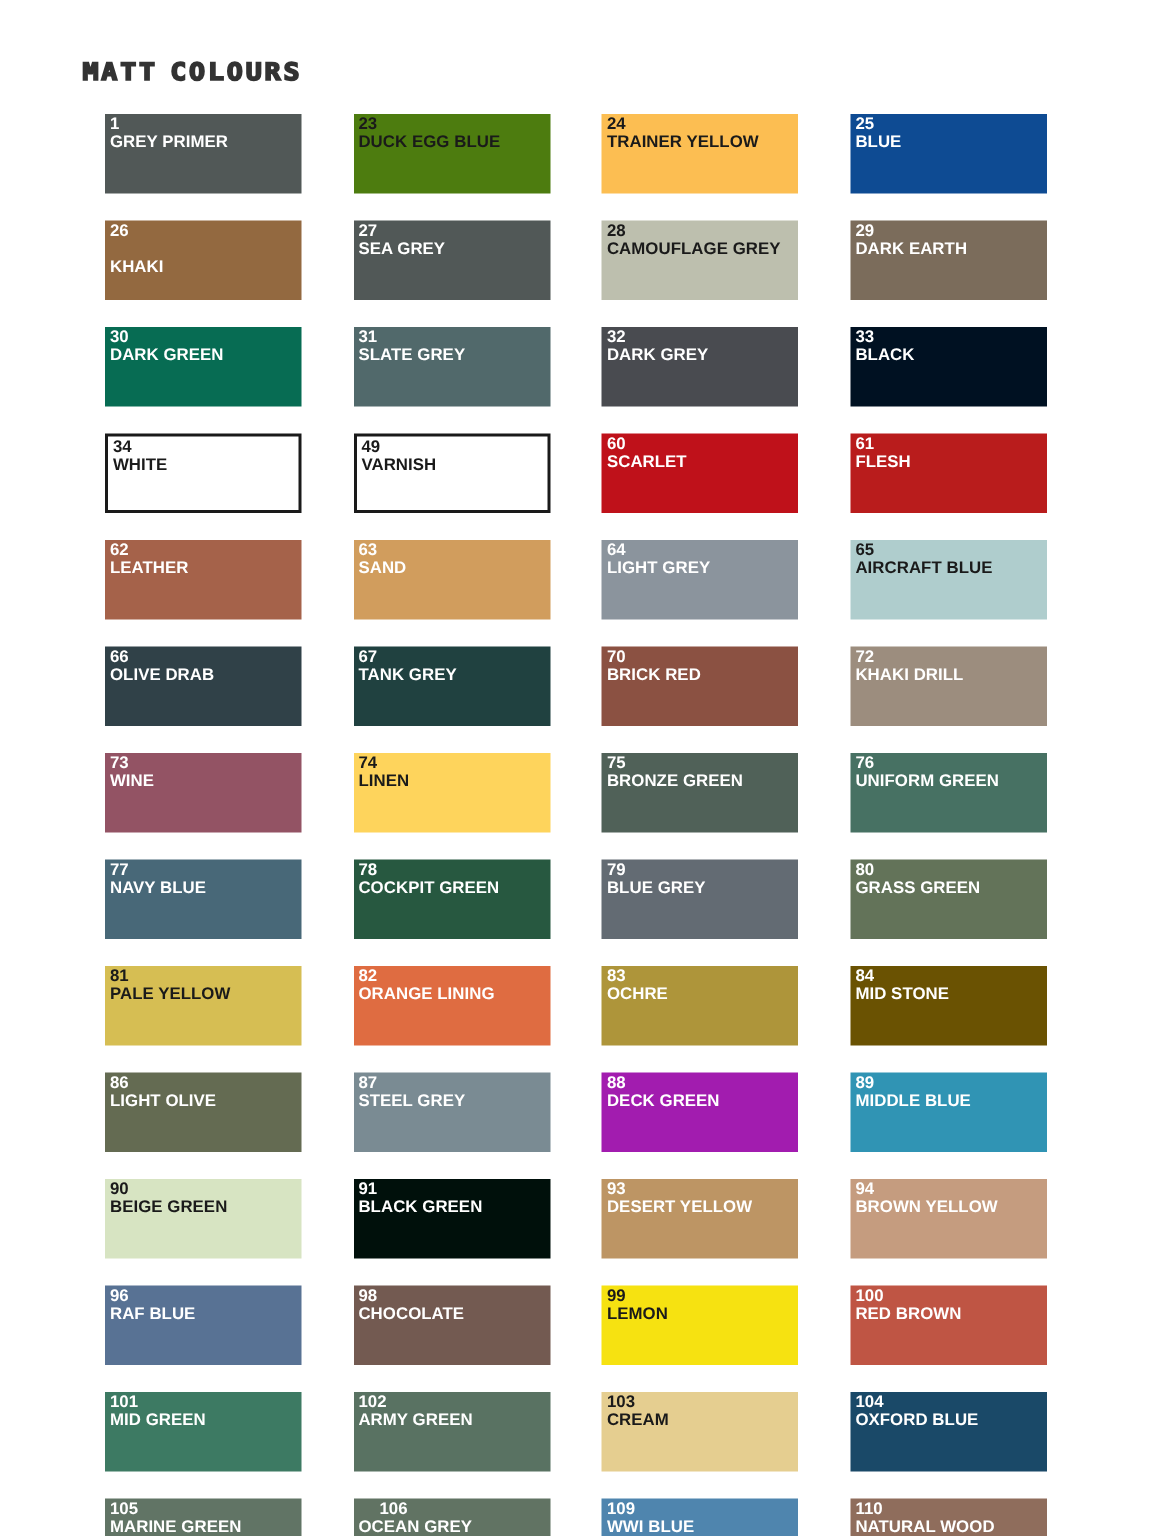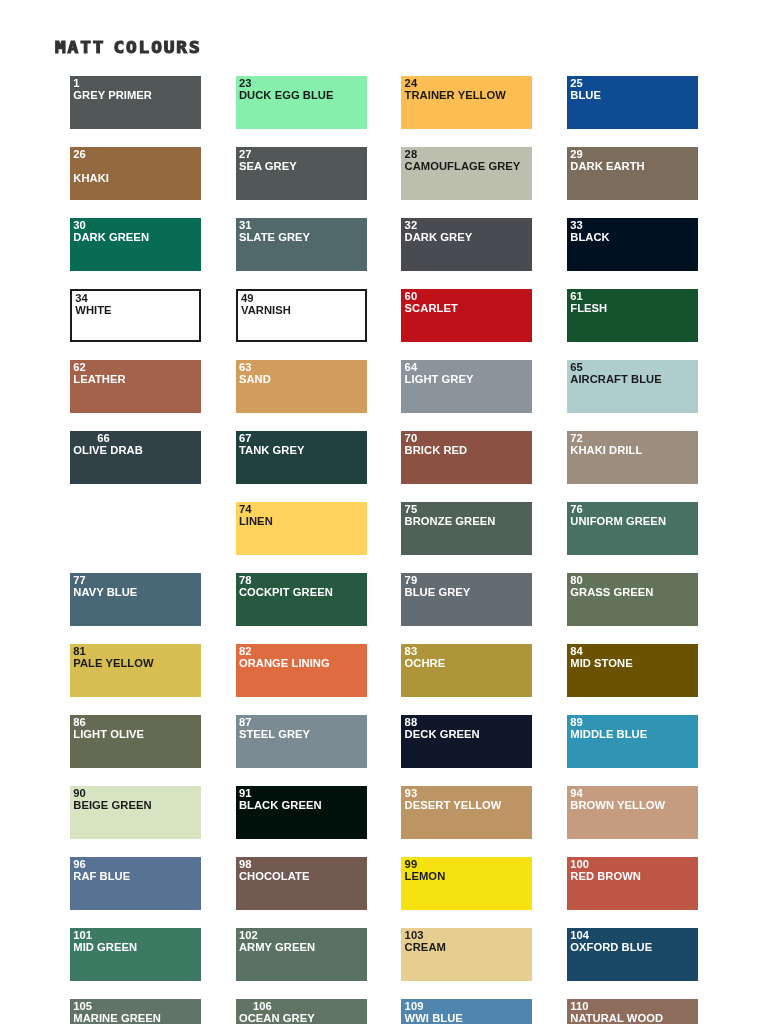--- a/index.html
+++ b/index.html
@@ -30,21 +30,21 @@
 <div id="chart">
 
   <div class="page-title"><span>MATT COLOURS</span></div>
 
   <div class="grid">
     <div class="srow" style="top:0.0px">
       <div class="swatch" style="left: 0px; background-color: rgb(81, 88, 87);">
         <span class="code" style="color: rgb(255, 255, 255);">1</span>
         <span class="nm" style="color: rgb(255, 255, 255);">GREY PRIMER</span>
       </div>
-      <div class="swatch" style="left: 165.66px; background-color: #86efac;">
+      <div class="swatch" style="left: 165.66px; background-color: #4d7c0f;">
         <span class="code" style="color: rgb(26, 26, 26);">23</span>
         <span class="nm" style="color: rgb(26, 26, 26);">DUCK EGG BLUE</span>
       </div>
       <div class="swatch" style="left: 331.32px; background-color: rgb(252, 190, 82);">
         <span class="code" style="color: rgb(26, 26, 26);">24</span>
         <span class="nm" style="color: rgb(26, 26, 26);">TRAINER YELLOW</span>
       </div>
       <div class="swatch" style="left: 496.98px; background-color: rgb(14, 75, 147);">
         <span class="code" style="color: rgb(255, 255, 255);">25</span>
         <span class="nm" style="color: rgb(255, 255, 255);">BLUE</span>
@@ -92,21 +92,21 @@
         <span class="nm" style="color: rgb(26, 26, 26);">WHITE</span>
       </div>
       <div class="swatch outline" style="left: 165.66px; background-color: rgb(255, 255, 255); border-color: rgb(26, 26, 26);">
         <span class="code" style="color: rgb(26, 26, 26);">49</span>
         <span class="nm" style="color: rgb(26, 26, 26);">VARNISH</span>
       </div>
       <div class="swatch" style="left: 331.32px; background-color: rgb(191, 17, 26);">
         <span class="code" style="color: rgb(255, 255, 255);">60</span>
         <span class="nm" style="color: rgb(255, 255, 255);">SCARLET</span>
       </div>
-      <div class="swatch" style="left: 496.98px; background-color: #14532d;">
+      <div class="swatch" style="left: 496.98px; background-color: #b91c1c;">
         <span class="code" style="color: rgb(255, 255, 255);">61</span>
         <span class="nm" style="color: rgb(255, 255, 255);">FLESH</span>
       </div>
     </div>
     <div class="srow" style="top:284.0px">
       <div class="swatch" style="left: 0px; background-color: rgb(165, 98, 74);">
         <span class="code" style="color: rgb(255, 255, 255);">62</span>
         <span class="nm" style="color: rgb(255, 255, 255);">LEATHER</span>
       </div>
       <div class="swatch" style="left: 165.66px; background-color: rgb(209, 157, 93);">
@@ -117,37 +117,41 @@
         <span class="code" style="color: rgb(255, 255, 255);">64</span>
         <span class="nm" style="color: rgb(255, 255, 255);">LIGHT GREY</span>
       </div>
       <div class="swatch" style="left: 496.98px; background-color: rgb(175, 205, 205);">
         <span class="code" style="color: rgb(26, 26, 26);">65</span>
         <span class="nm" style="color: rgb(26, 26, 26);">AIRCRAFT BLUE</span>
       </div>
     </div>
     <div class="srow" style="top:355.0px">
       <div class="swatch" style="left: 0px; background-color: rgb(48, 65, 72);">
-        <span class="code" style="color: rgb(255, 255, 255); margin-left: 24px;">66</span>
+        <span class="code" style="color: rgb(255, 255, 255);">66</span>
         <span class="nm" style="color: rgb(255, 255, 255);">OLIVE DRAB</span>
       </div>
       <div class="swatch" style="left: 165.66px; background-color: rgb(32, 65, 64);">
         <span class="code" style="color: rgb(255, 255, 255);">67</span>
         <span class="nm" style="color: rgb(255, 255, 255);">TANK GREY</span>
       </div>
       <div class="swatch" style="left: 331.32px; background-color: rgb(139, 81, 66);">
         <span class="code" style="color: rgb(255, 255, 255);">70</span>
         <span class="nm" style="color: rgb(255, 255, 255);">BRICK RED</span>
       </div>
       <div class="swatch" style="left: 496.98px; background-color: rgb(156, 141, 126);">
         <span class="code" style="color: rgb(255, 255, 255);">72</span>
         <span class="nm" style="color: rgb(255, 255, 255);">KHAKI DRILL</span>
       </div>
     </div>
     <div class="srow" style="top:426.0px">
+      <div class="swatch" style="left: 0px; background-color: rgb(147, 83, 100);">
+        <span class="code" style="color: rgb(255, 255, 255);">73</span>
+        <span class="nm" style="color: rgb(255, 255, 255);">WINE</span>
+      </div>
       <div class="swatch" style="left: 165.66px; background-color: rgb(254, 212, 92);">
         <span class="code" style="color: rgb(26, 26, 26);">74</span>
         <span class="nm" style="color: rgb(26, 26, 26);">LINEN</span>
       </div>
       <div class="swatch" style="left: 331.32px; background-color: rgb(80, 97, 88);">
         <span class="code" style="color: rgb(255, 255, 255);">75</span>
         <span class="nm" style="color: rgb(255, 255, 255);">BRONZE GREEN</span>
       </div>
       <div class="swatch" style="left: 496.98px; background-color: rgb(71, 113, 99);">
         <span class="code" style="color: rgb(255, 255, 255);">76</span>
@@ -192,21 +196,21 @@
     </div>
     <div class="srow" style="top:639.0px">
       <div class="swatch" style="left: 0px; background-color: rgb(100, 107, 82);">
         <span class="code" style="color: rgb(255, 255, 255);">86</span>
         <span class="nm" style="color: rgb(255, 255, 255);">LIGHT OLIVE</span>
       </div>
       <div class="swatch" style="left: 165.66px; background-color: rgb(122, 139, 147);">
         <span class="code" style="color: rgb(255, 255, 255);">87</span>
         <span class="nm" style="color: rgb(255, 255, 255);">STEEL GREY</span>
       </div>
-      <div class="swatch" style="left: 331.32px; background-color: #0f172a;">
+      <div class="swatch" style="left: 331.32px; background-color: #a21caf;">
         <span class="code" style="color: rgb(255, 255, 255);">88</span>
         <span class="nm" style="color: rgb(255, 255, 255);">DECK GREEN</span>
       </div>
       <div class="swatch" style="left: 496.98px; background-color: rgb(48, 148, 180);">
         <span class="code" style="color: rgb(255, 255, 255);">89</span>
         <span class="nm" style="color: rgb(255, 255, 255);">MIDDLE BLUE</span>
       </div>
     </div>
     <div class="srow" style="top:710.0px">
       <div class="swatch" style="left: 0px; background-color: rgb(215, 228, 194);">

